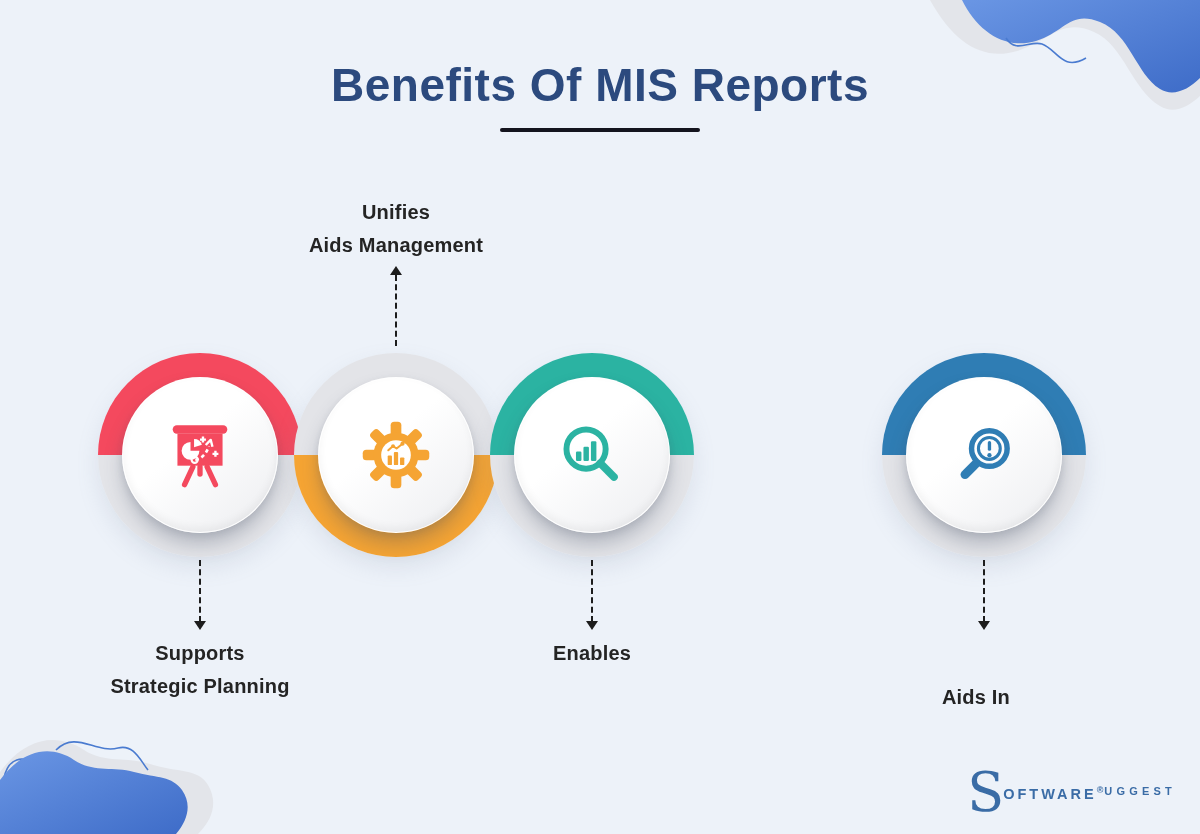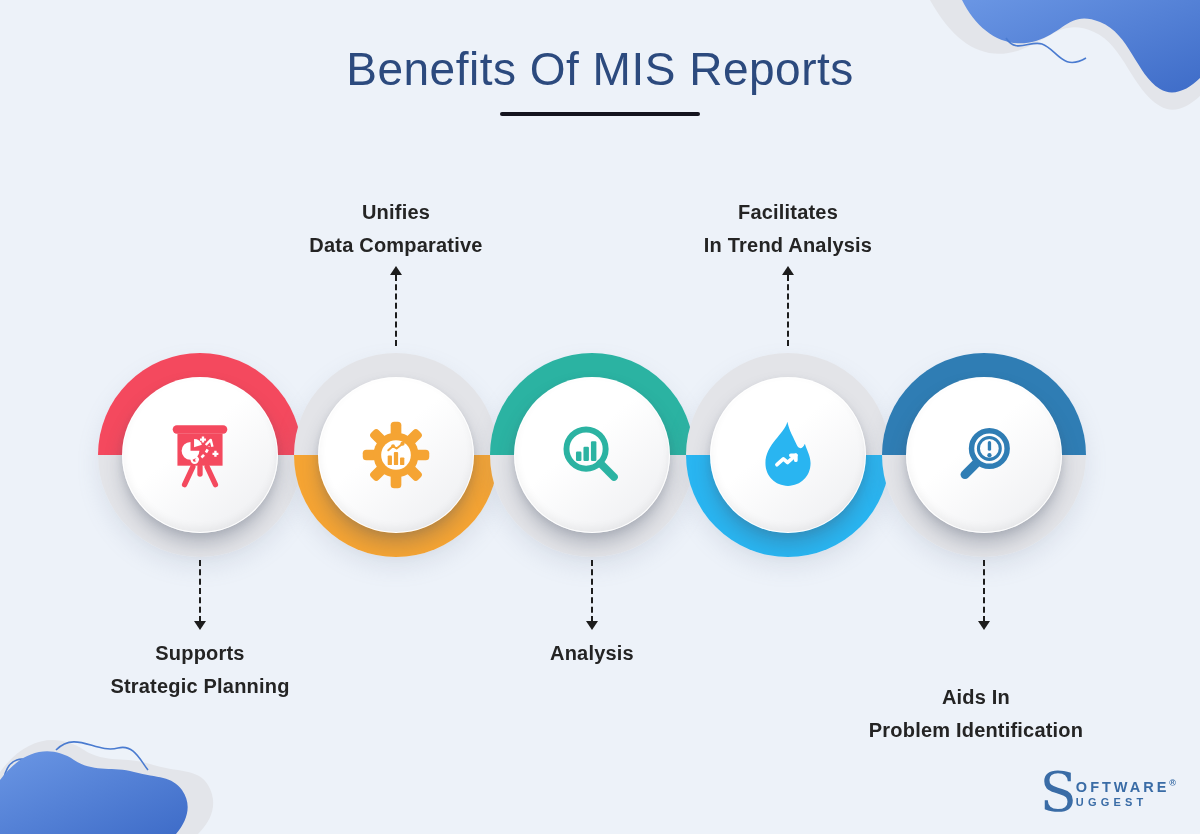--- a/index.html
+++ b/index.html
@@ -7,21 +7,21 @@
   .stage{
     position:relative;width:1200px;height:834px;overflow:hidden;
     background:var(--bg,#EDF2F9);
   }
   
   .deco-tr{position:absolute;top:0;right:0;}
   .deco-bl{position:absolute;left:0;bottom:0;}
   
   .title-wrap{position:absolute;top:46px;left:0;right:0;text-align:center;}
   .title{
-    margin:0;font-size:46px;line-height:1;font-weight:400;letter-spacing:0.5px;
+    margin:16px;font-size:46px;line-height:1;font-weight:700;letter-spacing:0.5px;
     color:var(--title,#2C4A7E);
   }
   .title-underline{
     width:200px;height:3.5px;margin:20px auto 0;border-radius:2px;
     background:var(--ul,#14141E);
   }
   
   .benefit{position:absolute;top:353px;width:204px;left:calc(var(--cx) - 102px);}
   .b1{--cx:200px;} .b2{--cx:396px;} .b3{--cx:592px;} .b4{--cx:788px;} .b5{--cx:984px;}
   .ring{
@@ -51,21 +51,21 @@
     font-size:20px;line-height:33px;font-weight:700;letter-spacing:0.2px;
     color:var(--ink,#242424);
   }
   .label span{display:block;}
   .label.below{top:284px;}
   .label.above{top:-157px;}
   .b5 .label.below{left:calc(102px - 228px);margin-top:44px;}
   
   .logo{position:absolute;right:24px;bottom:20px;display:flex;align-items:center;color:var(--logo,#3A6CA6);}
   .logo-s{font-family:"DejaVu Serif",serif;font-size:54px;line-height:42px;margin-right:-1px;}
-  .logo-lines{display:flex;flex-direction:column;gap:1px;}
+  .logo-lines{display:flex;flex-direction:row;gap:1px;}
   .logo-l1{font-size:14.5px;letter-spacing:3px;font-weight:700;}
   .logo-l2{font-size:11px;letter-spacing:4.2px;font-weight:700;}
   .reg{font-size:9px;vertical-align:super;letter-spacing:0;}
 </style>
 </head>
 <body>
 
 <div class="stage" style="--bg: #EDF2F9; --gray: #E3E4E8; --ink: #242424; --conn: #1D1D1D; --ul: #14141E; --title: #2C4A7E; --logo: #3A6CA6;">
 
   <svg class="deco-tr" width="290" height="160" viewBox="0 0 290 160">
@@ -129,21 +129,21 @@
     <div class="arrowhead down"></div>
     <div class="label below">
       <span>Supports</span>
       <span>Strategic Planning</span>
     </div>
   </div>
 
   <div class="benefit b2" style="--ring: #F5A433;">
     <div class="label above">
       <span>Unifies</span>
-      <span>Data Comparative</span>
+      <span>Aids Management</span>
     </div>
     <div class="arrowhead up"></div>
     <div class="connector up"></div>
     <div class="ring ring-bottom">
       <div class="disc">
         <svg class="icon" viewBox="0 0 64 64">
           <g fill="currentColor">
             <rect x="27.5" y="4" width="9" height="12" rx="3"></rect>
             <rect x="27.5" y="4" width="9" height="12" rx="3" transform="rotate(45 32 32)"></rect>
             <rect x="27.5" y="4" width="9" height="12" rx="3" transform="rotate(90 32 32)"></rect>
@@ -180,43 +180,24 @@
             <rect x="18.5" y="29" width="4.6" height="8" rx="1"></rect>
             <rect x="24.8" y="25" width="4.6" height="12" rx="1"></rect>
             <rect x="31.1" y="20.5" width="4.6" height="16.5" rx="1"></rect>
           </g>
         </svg>
       </div>
     </div>
     <div class="connector down"></div>
     <div class="arrowhead down"></div>
     <div class="label below">
-      <span>Analysis</span>
-    </div>
-  </div>
-
-  <div class="benefit b4" style="--ring: #29B5F1;">
-    <div class="label above">
-      <span>Facilitates</span>
-      <span>In Trend Analysis</span>
-    </div>
-    <div class="arrowhead up"></div>
-    <div class="connector up"></div>
-    <div class="ring ring-bottom">
-      <div class="disc">
-        <svg class="icon" viewBox="0 0 64 64">
-          <path fill="currentColor" d="M31.5,4 C29,14.5 13,23 13,39 C13,49.8 21.3,58 32,58 C42.7,58 51,49.8 51,39 C51,33 48.5,29.5 46.2,22.5 C44.2,27.5 40.8,27.2 39.2,23.2 C36.8,17.3 33.2,12.3 31.5,4 Z"></path>
-          <g stroke="#FFFFFF" stroke-width="3.1" fill="none" stroke-linecap="round" stroke-linejoin="round">
-            <polyline points="22.7,40.2 28.1,35.3 31.7,38.3 38.6,32.2"></polyline>
-            <polyline points="34.4,32.2 38.6,32.2 38.6,36.4"></polyline>
-          </g>
-        </svg>
-      </div>
-    </div>
-  </div>
+      <span>Enables</span>
+    </div>
+  </div>
+
 
   <div class="benefit b5" style="--ring: #2F7DB4;">
     <div class="ring ring-top">
       <div class="disc">
         <svg class="icon" viewBox="0 0 64 64">
           <g stroke="currentColor" fill="none">
             <circle cx="36.5" cy="26.5" r="15" stroke-width="4.6"></circle>
             <circle cx="36.5" cy="26.5" r="9.2" stroke-width="2.6"></circle>
             <path d="M25,39.5 L16,48.5" stroke-width="7.5" stroke-linecap="round"></path>
           </g>
@@ -224,21 +205,20 @@
             <rect x="35.2" y="20.3" width="2.8" height="8.2" rx="1.4"></rect>
             <circle cx="36.6" cy="32.2" r="1.8"></circle>
           </g>
         </svg>
       </div>
     </div>
     <div class="connector down"></div>
     <div class="arrowhead down"></div>
     <div class="label below">
       <span>Aids In</span>
-      <span>Problem Identification</span>
     </div>
   </div>
 
   <div class="logo">
     <span class="logo-s">S</span>
     <span class="logo-lines">
       <span class="logo-l1"><span>OFTWARE</span><sup class="reg">®</sup></span>
       <span class="logo-l2">UGGEST</span>
     </span>
   </div>

